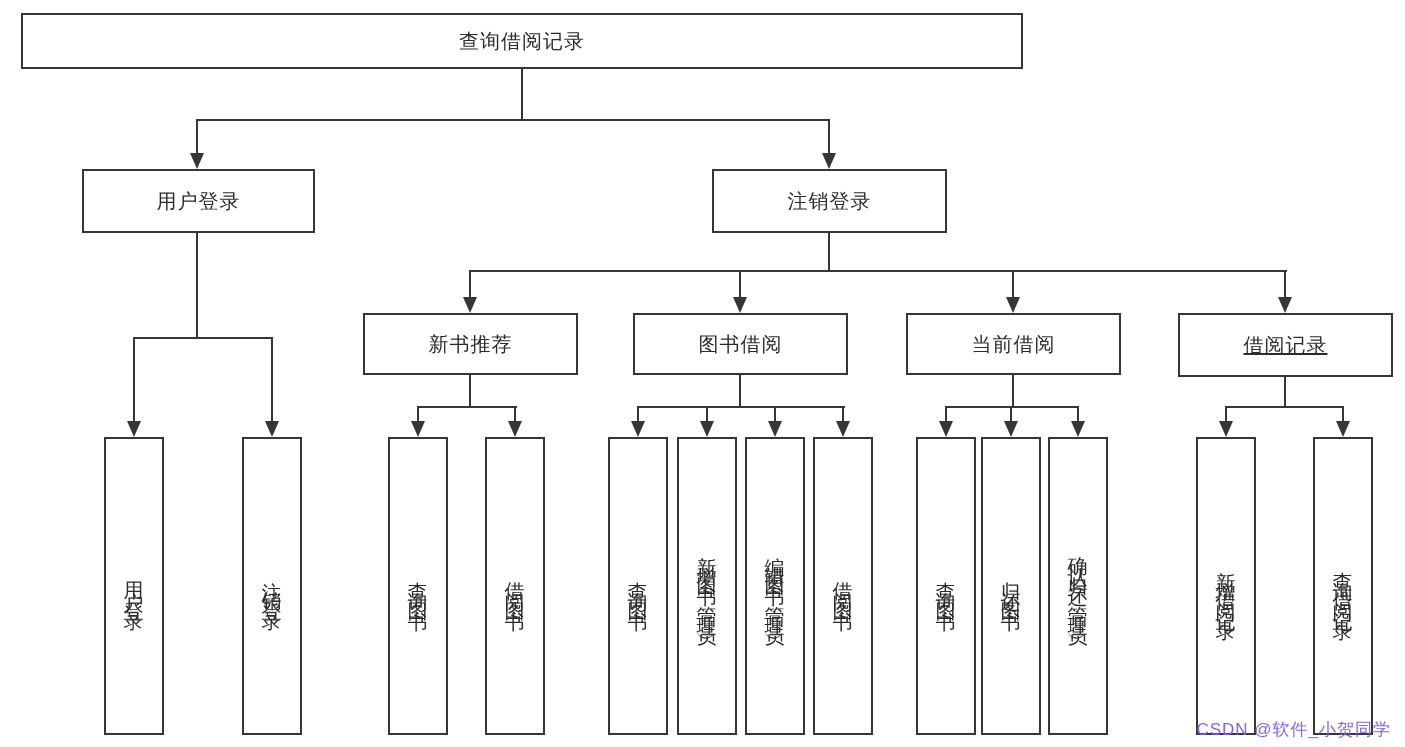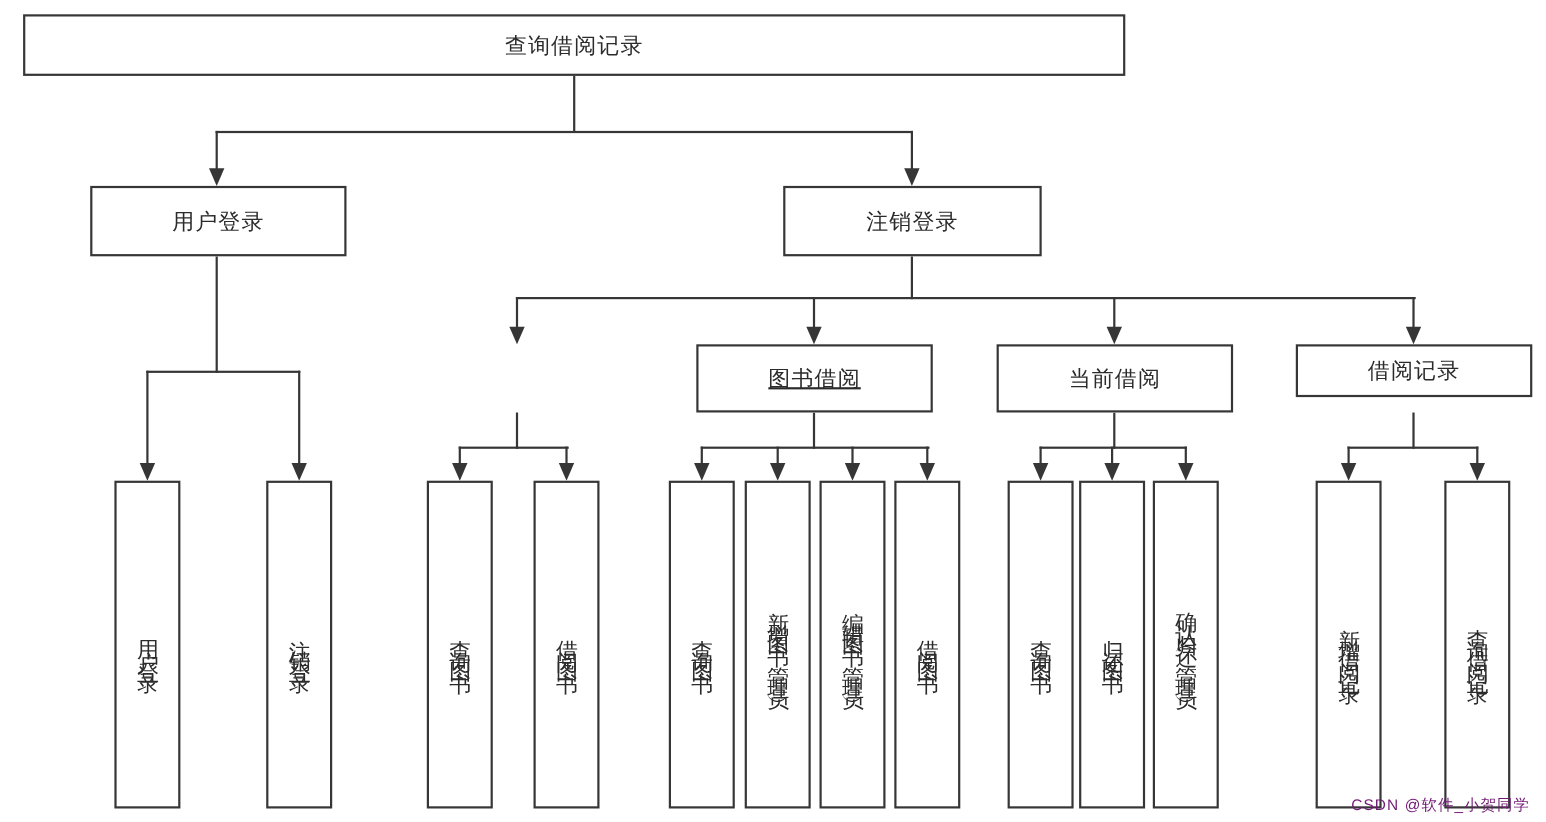--- a/index.html
+++ b/index.html
@@ -15,21 +15,21 @@
   .arrow{position:absolute;width:16px;}
   .arrow::before{content:"";position:absolute;left:7px;top:0;bottom:14px;width:2px;background:#363636;}
   .arrow::after{content:"";position:absolute;left:1px;bottom:0;width:0;height:0;
     border-left:7px solid transparent;border-right:7px solid transparent;border-top:16px solid #363636;}
   
   .box{position:absolute;box-sizing:border-box;border:2px solid #363636;background:#ffffff;
     display:flex;align-items:center;justify-content:center;color:#2b2b2b;}
   .box span{font-size:20px;letter-spacing:1px;white-space:nowrap;}
   .leaf{width:60px;height:298px;top:437px;}
   .leaf span{writing-mode:vertical-rl;text-orientation:mixed;letter-spacing:10px;line-height:1;}
-  .watermark{position:absolute;right:14px;bottom:6px;font-size:14px;color:#701a75;letter-spacing:1px;}
+  .watermark{position:absolute;right:14px;bottom:6px;font-size:17px;color:#8b5cf6;letter-spacing:1px;}
 </style>
 </head>
 <body>
 
 <div class="stage">
 
   <div class="vline" style="left:521px;top:69px;height:51px;"></div>
   <div class="hline" style="left:196px;top:119px;width:634px;"></div>
   <div class="arrow" style="left:189px;top:119px;height:50px;"></div>
   <div class="arrow" style="left:821px;top:119px;height:50px;"></div>
@@ -73,27 +73,30 @@
     <span>查询借阅记录</span>
   </div>
 
   <div class="box" style="left:82px;top:169px;width:233px;height:64px;">
     <span>用户登录</span>
   </div>
   <div class="box" style="left:712px;top:169px;width:235px;height:64px;">
     <span>注销登录</span>
   </div>
 
-  <div class="box" style="left:633px;top:313px;width:215px;height:62px;text-decoration:underline;">
+  <div class="box" style="left:363px;top:313px;width:215px;height:62px;">
+    <span>新书推荐</span>
+  </div>
+  <div class="box" style="left:633px;top:313px;width:215px;height:62px;">
     <span>图书借阅</span>
   </div>
   <div class="box" style="left:906px;top:313px;width:215px;height:62px;text-align:right;">
     <span>当前借阅</span>
   </div>
-  <div class="box" style="left:1178px;top:313px;width:215px;height:48px;">
+  <div class="box" style="left:1178px;top:313px;width:215px;height:64px;text-decoration:underline;">
     <span>借阅记录</span>
   </div>
 
   <div class="box leaf" style="left:104px;">
     <span>用户登录</span>
   </div>
   <div class="box leaf" style="left:242px;">
     <span>注销登录</span>
   </div>
 

